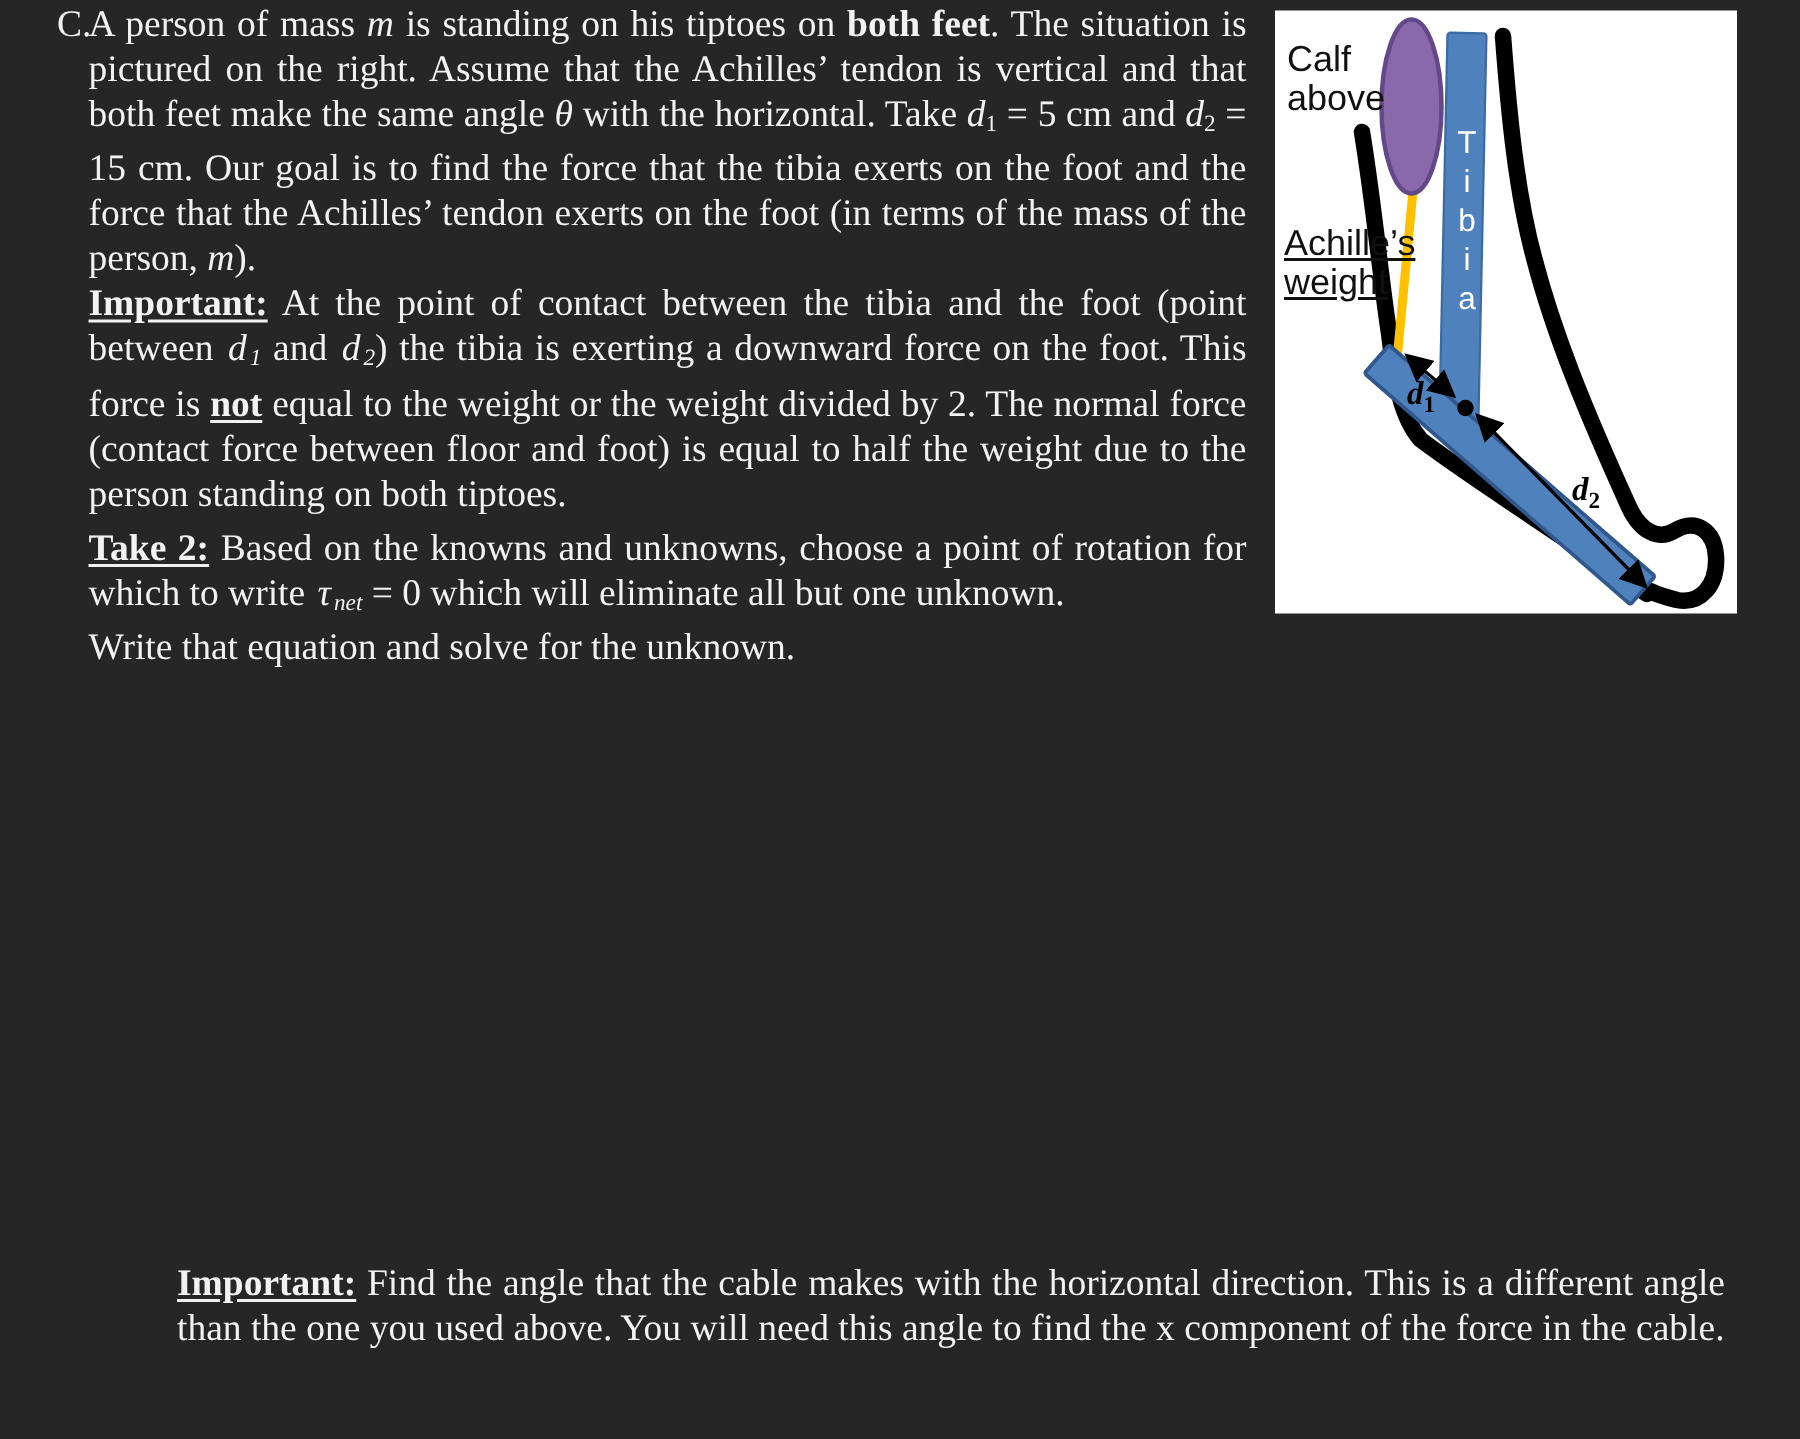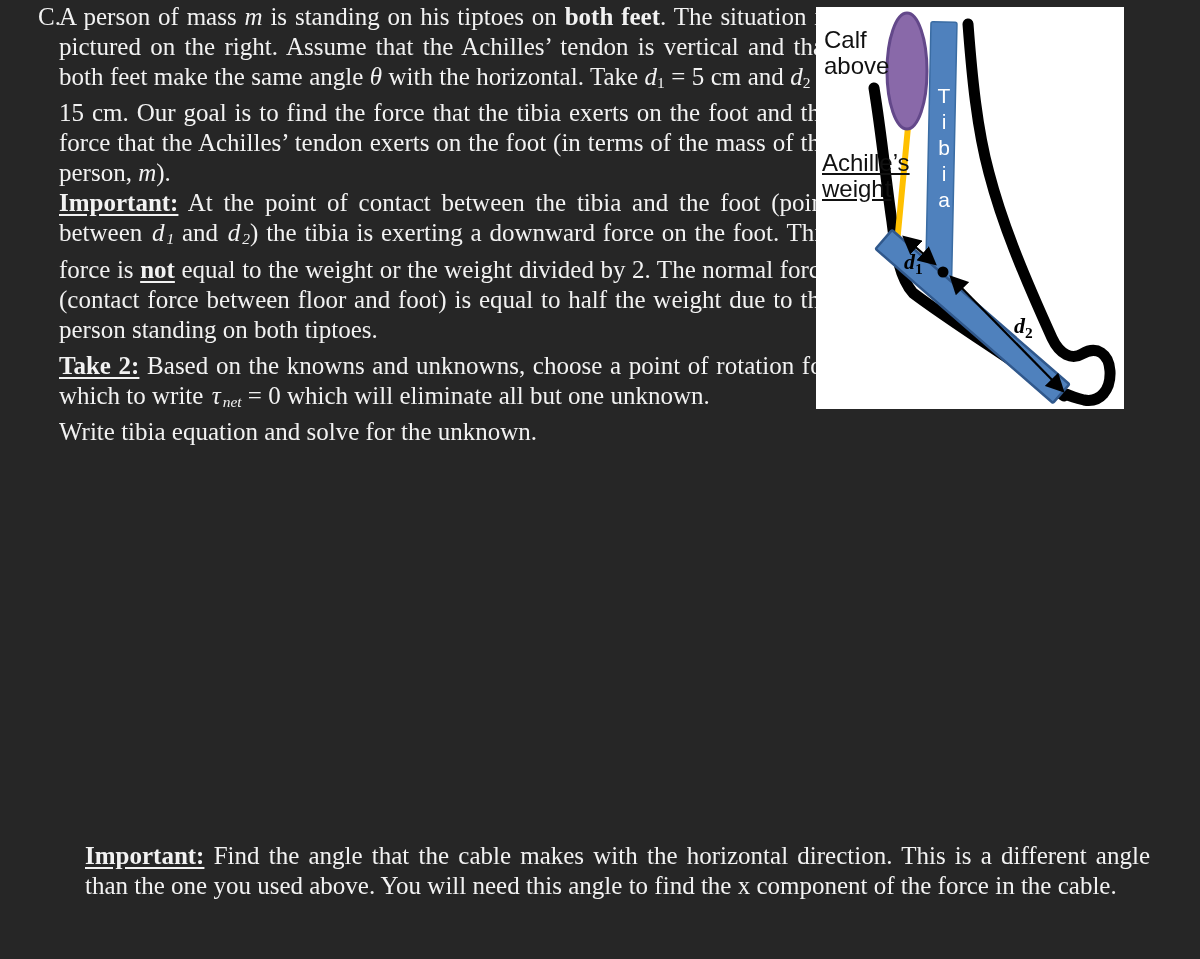--- a/index.html
+++ b/index.html
@@ -28,24 +28,24 @@
   .caret{display:inline-block;width:2px;height:25px;background:var(--text);
          vertical-align:-4px;margin:0 1px;}
   .problem-label{
     position:absolute;left:38px;top:2px;font-size:25px;line-height:30px;
     color:var(--text);
   }
   .textcol{position:absolute;left:59px;top:2px;width:772px;}
   .gap-step1{margin-top:18px;}
   .gap-step2{margin-top:6px;}
   .step3{position:absolute;left:72px;top:841px;width:1078px;}
-  .step3-indent{margin-left:13px;}
+  .step3-indent{margin-left:46px;}
   
   .panel{
-    position:absolute;left:816px;top:7px;width:308px;height:402px;
+    position:absolute;left:850px;top:7px;width:308px;height:402px;
     background:var(--panel-bg);
   }
   .panel svg{position:absolute;left:0;top:0;}
   .dlab{
     position:absolute;font-family:"Liberation Sans", sans-serif;
     font-size:24px;line-height:26px;color:var(--label-text);white-space:nowrap;
   }
   .calf-lab{left:8px;top:20px;}
   .ach-lab{left:6px;top:143px;text-decoration:underline;}
   .tibia-letters{
@@ -62,21 +62,21 @@
   .d2-lab{left:198px;top:308px;}
 </style>
 </head>
 <body>
 
 <div class="problem-label">C.</div>
 
 <div class="textcol">
   <p class="para"><span>A person of mass </span><span class="ita">m</span><span> is standing on his tiptoes on </span><span class="bld">both feet</span><span>. The situation is pictured on the right. Assume that the Achilles’ tendon is vertical and that both feet make the same angle </span><span class="ita">θ</span><span> with the horizontal. Take </span><span class="ita">d</span><span class="sb">1</span><span> = 5 cm and </span><span class="ita">d</span><span class="sb">2</span><span> = 15 cm. Our goal is to find the force that the tibia exerts on the foot and the force that the Achilles’ tendon exerts on the foot (in terms of the mass of the person, </span><span class="ita">m</span><span>).</span></p>
   <p class="para"><span class="bld und">Important:</span><span> At the point of contact between the tibia and the foot (point between </span><span class="ita mth">d</span><span class="ita sb">1</span><span> and </span><span class="ita mth">d</span><span class="ita sb">2</span><span>) the tibia is exerting a downward force on the foot. This force is </span><span class="bld und">not</span><span> equal to the weight or the weight divided by 2. The normal force (contact force between floor and foot) is equal to half the weight due to the person standing on both tiptoes.</span></p>
-  <p class="para gap-step2"><span class="bld und">Take 2:</span><span> Based on the knowns and unknowns, choose a point of rotation for which to write </span><span class="ita mth">τ</span><span class="ita sb">net</span><span> = 0 which will eliminate all but one unknown.</span><br><span>Write tibia equation and solve for the unknown.</span></p>
+  <p class="para gap-step2"><span class="bld und">Take 2:</span><span> Based on the knowns and unknowns, choose a point of rotation for which to write </span><span class="ita mth">τ</span><span class="ita sb">net</span><span> = 0 which will eliminate all but one unknown.</span><br><span>Write that equation and solve for the unknown.</span></p>
 </div>
 
 <div class="step3">
   <p class="para step3-indent"><span class="bld und">Important:</span><span> Find the angle that the cable makes with the horizontal direction. This is a different angle than the one you used above. You will need this angle to find the x component of the force in the cable.</span></p>
 </div>
 
 <div class="panel">
   <svg width="308" height="402" viewBox="0 0 308 402">
     <defs>
       <marker id="ah" viewBox="0 0 10 10" refX="8" refY="5" markerWidth="8.5" markerHeight="8.5" orient="auto-start-reverse">

